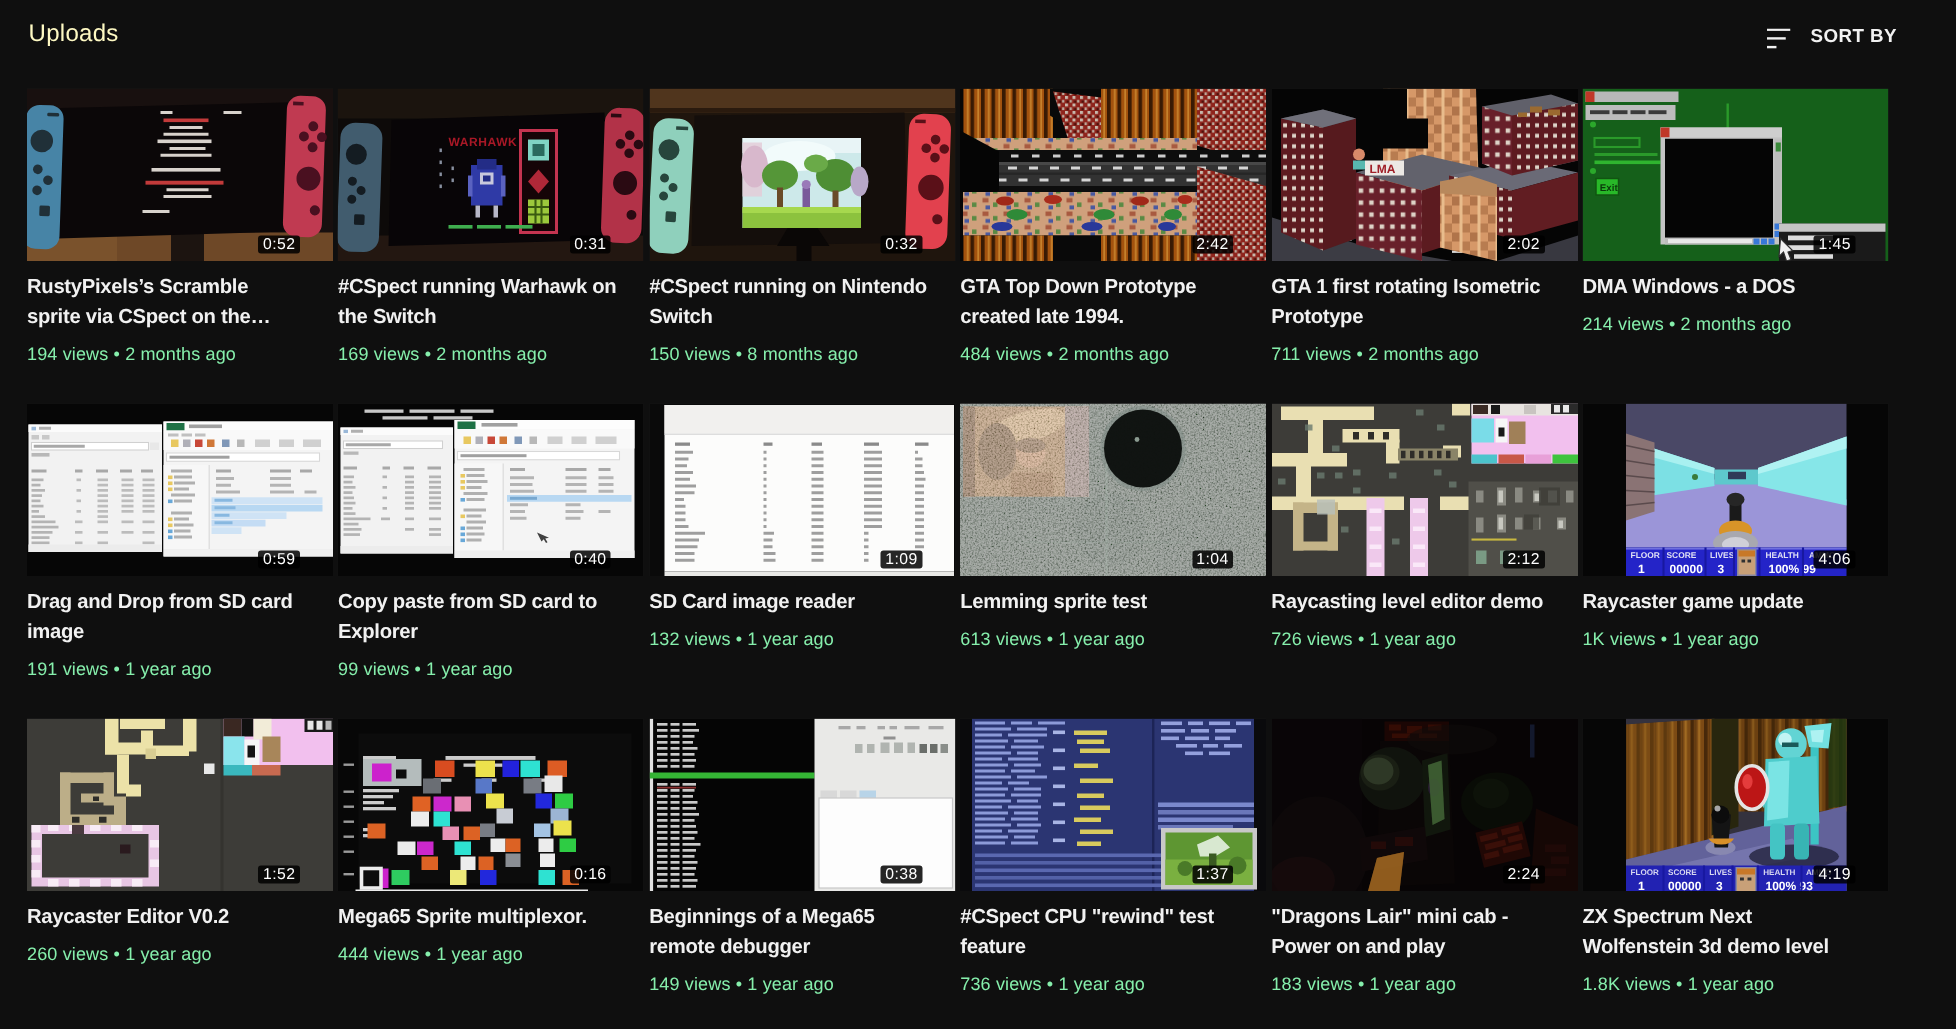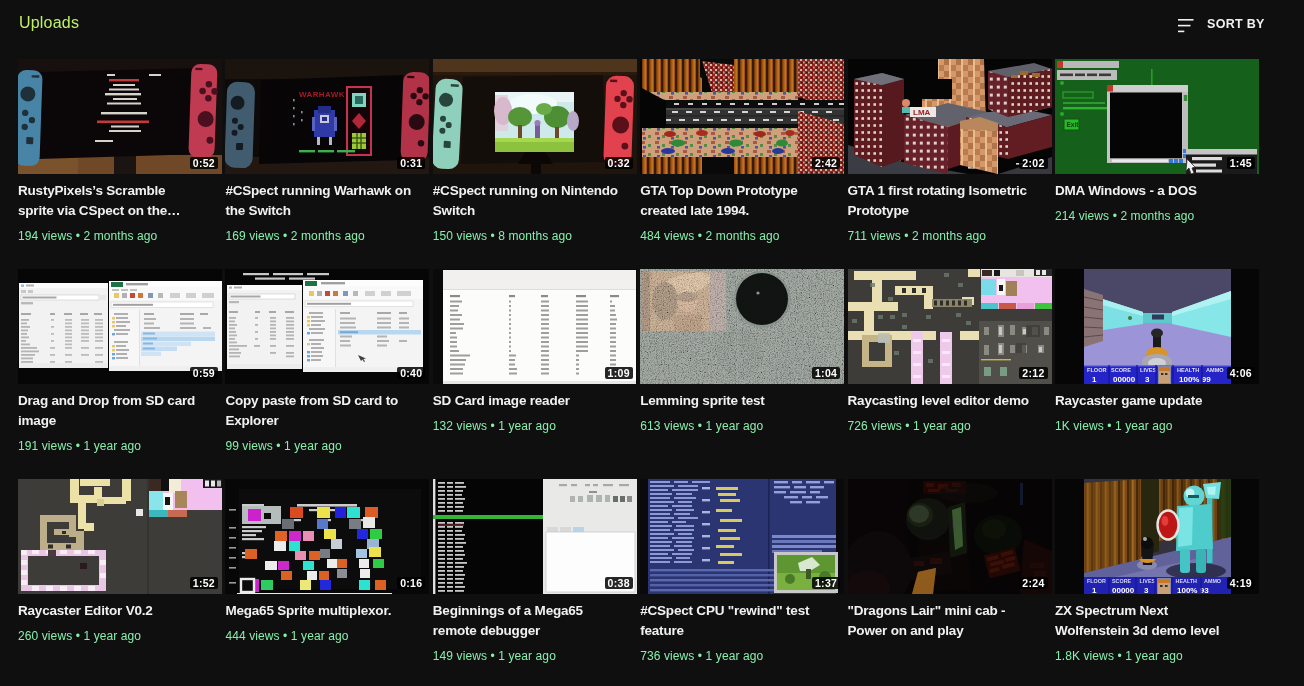--- a/index.html
+++ b/index.html
@@ -1,25 +1,25 @@
 <!DOCTYPE html>
 <html><head>
 <meta charset="utf-8">
 <style>
   html,body{margin:0;padding:0;}
   body{width:1304px;height:686px;background:#0f0f0f;font-family:"Liberation Sans",sans-serif;overflow:hidden;position:relative;}
-  .hdr{position:absolute;left:19px;top:14px;font-size:16px;color:#bef264;font-weight:400;letter-spacing:.2px;}
+  .hdr{position:absolute;left:19px;top:14px;font-size:16px;color:#fef9c3;font-weight:400;letter-spacing:.2px;}
   .sort{position:absolute;top:17px;right:0;left:1178px;color:#f1f1f1;}
   .sort svg{position:absolute;left:0;top:2px;}
   .sort .txt{position:absolute;left:29px;top:0;font-size:12.5px;font-weight:700;letter-spacing:.3px;}
   .grid{position:absolute;left:18px;top:59px;display:grid;grid-template-columns:repeat(6,204px);column-gap:3.4px;grid-auto-rows:210px;}
   .card{position:relative;}
   .thumb{position:relative;width:204px;height:115px;background:#181818;overflow:hidden;}
   .thumb svg{display:block;}
-  .dur{position:absolute;right:4px;bottom:5px;background:rgba(0,0,0,.85);color:#fff;font-size:10.5px;font-weight:700;line-height:12px;padding:0 3px;border-radius:2px;letter-spacing:.3px;text-align:right;}
+  .dur{position:absolute;right:22px;bottom:5px;background:rgba(0,0,0,.85);color:#fff;font-size:10.5px;font-weight:400;line-height:12px;padding:0 3px;border-radius:2px;letter-spacing:.3px;text-align:right;}
   .title{margin-top:7px;color:#f1f1f1;font-size:13.5px;line-height:20px;font-weight:700;letter-spacing:-.2px;}
   .title span{display:block;white-space:nowrap;overflow:hidden;}
   .meta{margin-top:6px;color:#86efac;font-size:12px;line-height:18px;letter-spacing:.1px;}
 </style>
 </head>
 <body>
 <div class="hdr">Uploads</div>
 <div class="sort">
   <svg width="16" height="14" viewBox="0 0 16 14">
       <g fill="#f1f1f1">
@@ -1556,20 +1556,21 @@
 <polygon points="70,93 88,89 85,115 64,115" fill="#96601f" opacity="0.9"></polygon>
 <polygon points="104,31 113,28 115,67 107,71" fill="#3f6134" opacity="0.85"></polygon>
 <ellipse cx="71" cy="35" rx="10" ry="9" fill="#333f2b" opacity="0.8"></ellipse>
 </svg>
         <span class="dur">2:24</span>
       </div>
       <div class="title">
         <span>"Dragons Lair" mini cab -</span>
         <span>Power on and play</span>
       </div>
+      <div class="meta">183 views • 1 year ago</div>
     </div>
   <div class="card">
       <div class="thumb" id="t18">
         <svg width="204" height="115" viewBox="0 0 204 115">
 <defs>
 <linearGradient id="wood" x1="0" y1="0" x2="1" y2="0">
               <stop offset="0" stop-color="#5a3410"></stop>
               <stop offset="0.18" stop-color="#9a6420"></stop>
               <stop offset="0.35" stop-color="#6a4014"></stop>
               <stop offset="0.5" stop-color="#b07828"></stop>

